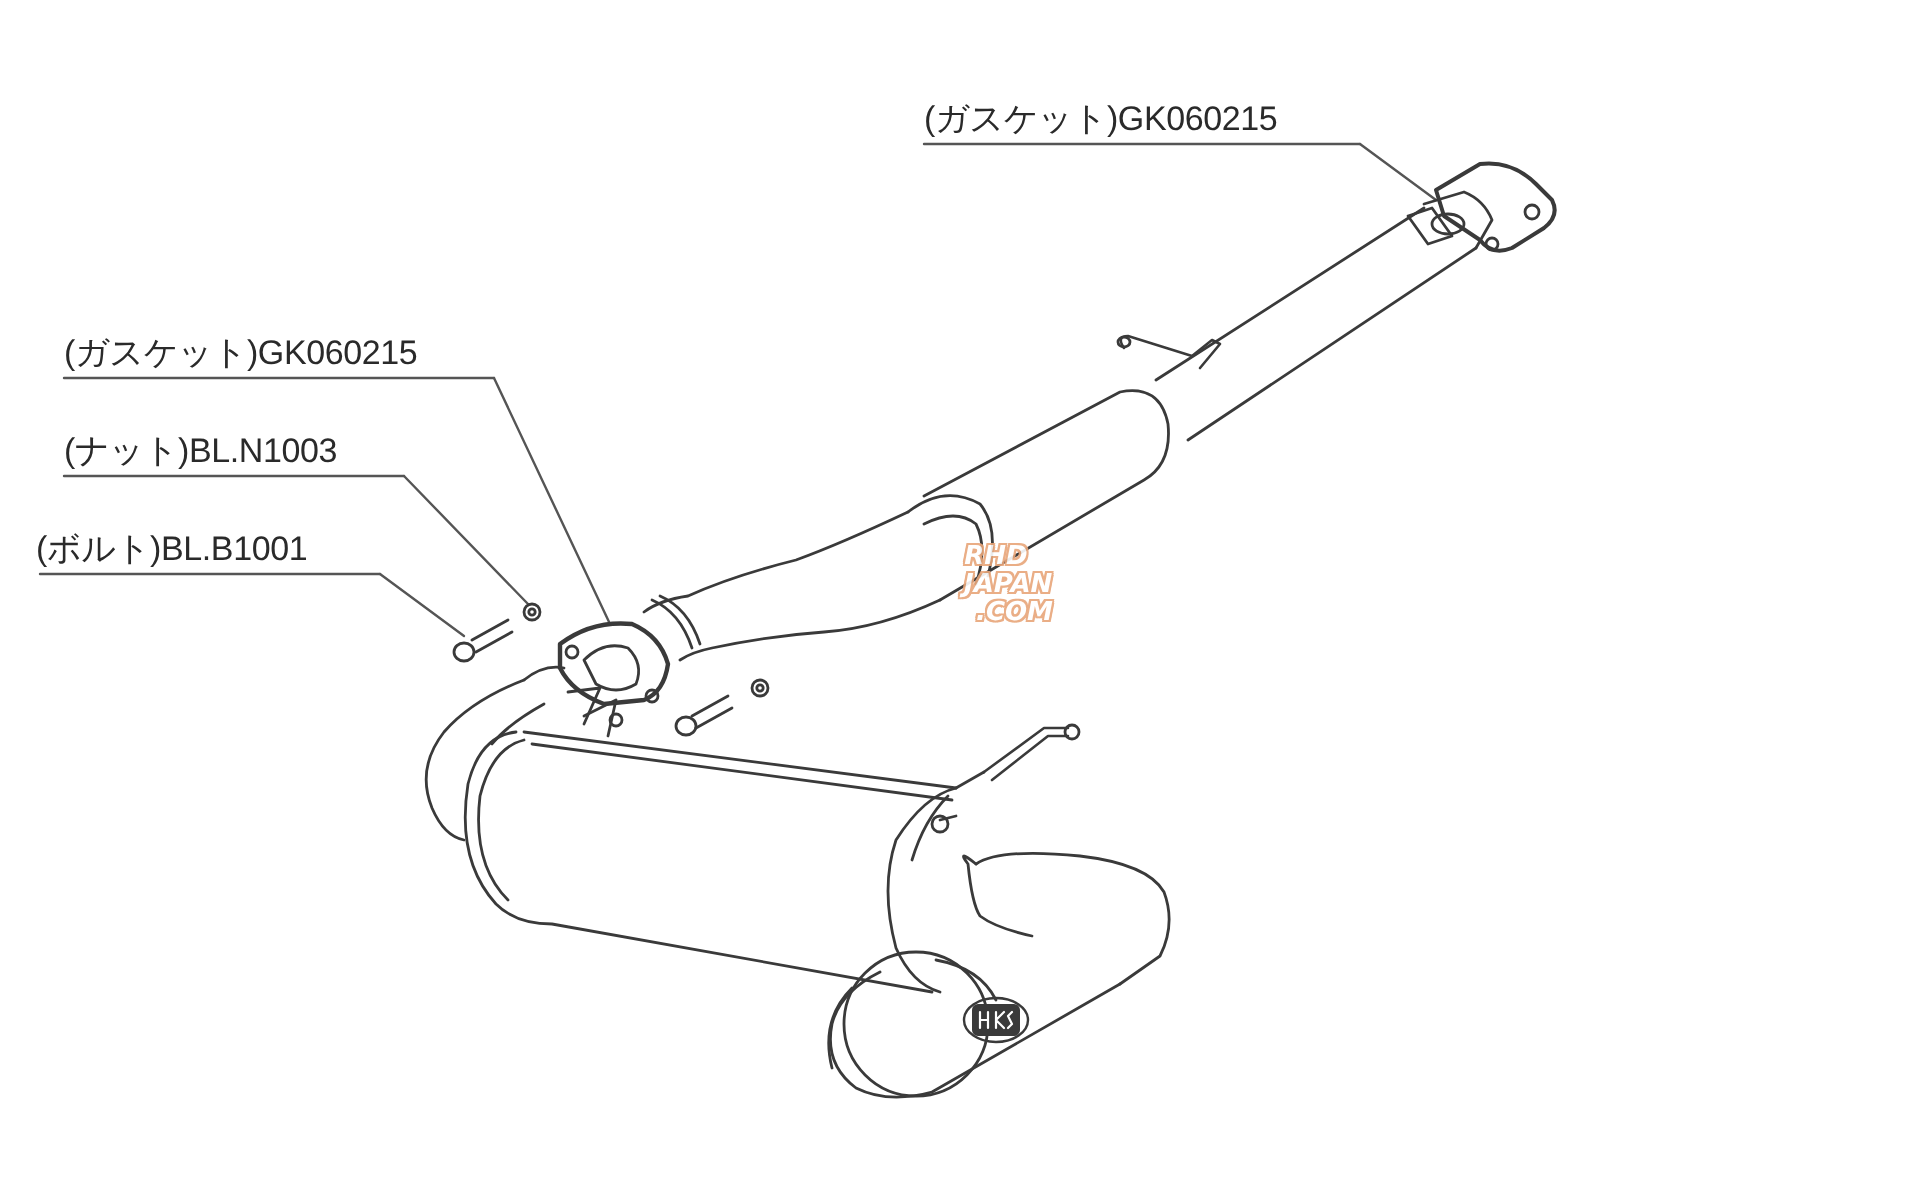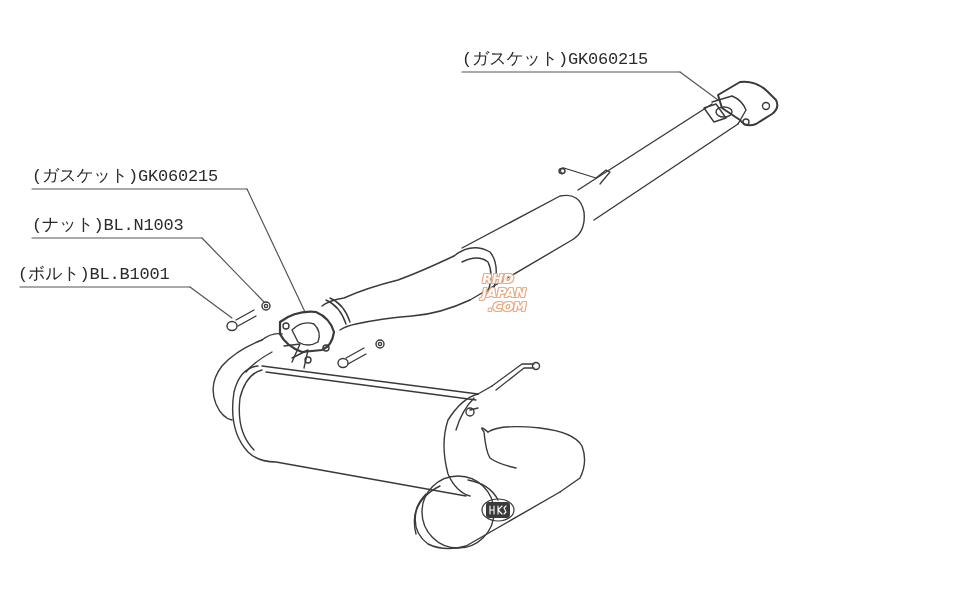--- a/index.html
+++ b/index.html
@@ -16,21 +16,21 @@
     }
     .diagram {
       position: absolute;
       left: 0;
       top: 0;
       width: 958px;
       height: 596px;
     }
     .callout-label {
       position: absolute;
-      font-family: Liberation Mono, monospace;
+      font-family: Liberation Sans, sans-serif;
       font-size: 17px;
       color: #2a2a2a;
       white-space: nowrap;
       letter-spacing: -0.2px;
       line-height: 20px;
     }
     .watermark {
       position: absolute;
       left: 458px;
       top: 272px;

